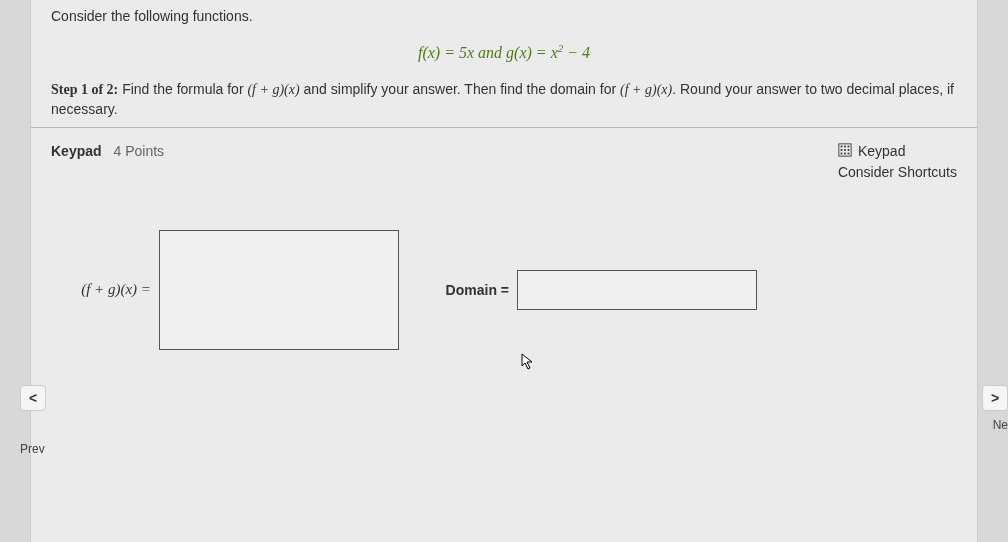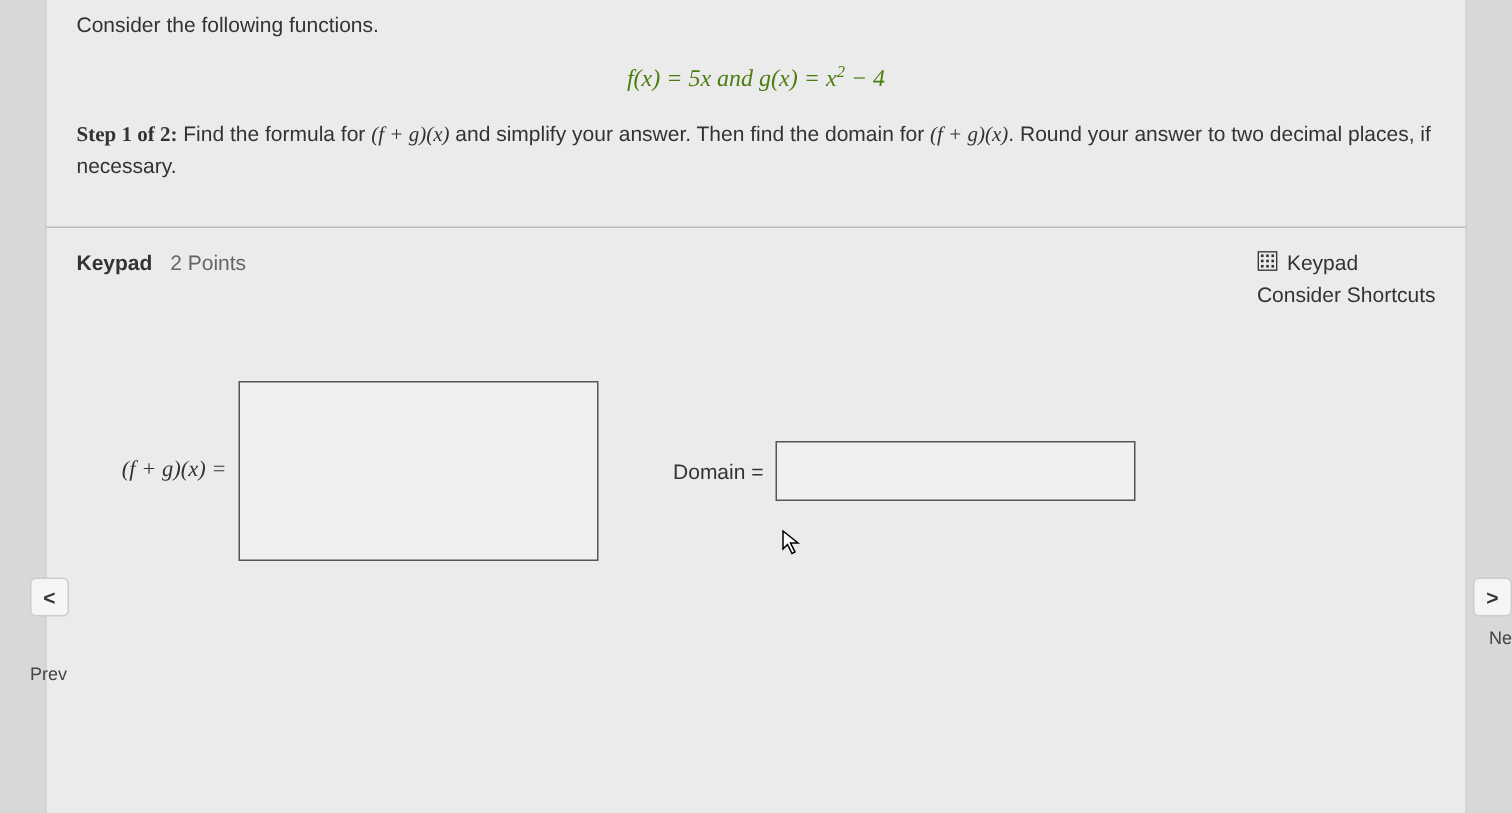--- a/index.html
+++ b/index.html
@@ -18,21 +18,21 @@
     .page-container {
       background: #ebebeb;
       margin: 0 30px;
       padding: 0;
       height: 100%;
       border-left: 1px solid #ccc;
       border-right: 1px solid #ccc;
       position: relative;
     }
     .question-section {
-      padding: 8px 20px 30px 20px;
+      padding: 8px 20px 7px 20px;
       border-bottom: 1px solid #bbb;
     }
     .question-title {
       font-size: 14px;
       color: #333;
       margin-bottom: 18px;
     }
     .functions-display {
       text-align: center;
       font-size: 16px;
@@ -193,21 +193,21 @@
     <div class="step-text">
       <span class="step-label">Step 1 of 2:</span>
       Find the formula for <span class="ital">(f + g)(x)</span> and simplify your answer. Then find the domain for <span class="ital">(f + g)(x)</span>. Round your answer to two decimal places, if necessary.
     </div>
   </div>
 
   <div class="answer-section">
     <div class="answer-header">
       <div class="answer-left">
         <span class="answer-label">Keypad</span>
-        <span class="points-label">2 Points</span>
+        <span class="points-label">4 Points</span>
       </div>
       <div class="answer-right">
         <div class="keypad-link">
           <span>
             <svg class="keypad-icon-svg" viewBox="0 0 16 16">
               <rect x="1" y="1" width="14" height="14" fill="none" stroke="#333" stroke-width="1"></rect>
               <rect x="3" y="3" width="2" height="2" fill="#333"></rect>
               <rect x="7" y="3" width="2" height="2" fill="#333"></rect>
               <rect x="11" y="3" width="2" height="2" fill="#333"></rect>
               <rect x="3" y="7" width="2" height="2" fill="#333"></rect>
@@ -223,21 +223,21 @@
         <span class="keyboard-shortcuts">Consider Shortcuts</span>
       </div>
     </div>
 
     <div class="input-area">
       <div class="input-row">
         <div class="input-label">(f + g)(x) =</div>
         <textarea class="formula-input" style=""></textarea>
       </div>
       <div class="input-row">
-        <div class="input-label" style="font-style: normal; font-family: Arial, sans-serif; font-size: 14px;">Domain =</div>
+        <div class="input-label" style="font-style: normal; font-family: Arial, sans-serif; font-size: 14px; font-weight: bold;">Domain =</div>
         <input type="text" class="domain-input" value="" style="">
       </div>
     </div>
   </div>
 
   <span class="cursor-icon">
     <svg width="14" height="18" viewBox="0 0 14 18">
       <path d="M1 1 L1 13 L4 10 L7 16 L9 15 L6 9 L11 9 Z" fill="#fff" stroke="#000" stroke-width="1"></path>
     </svg>
   </span>

